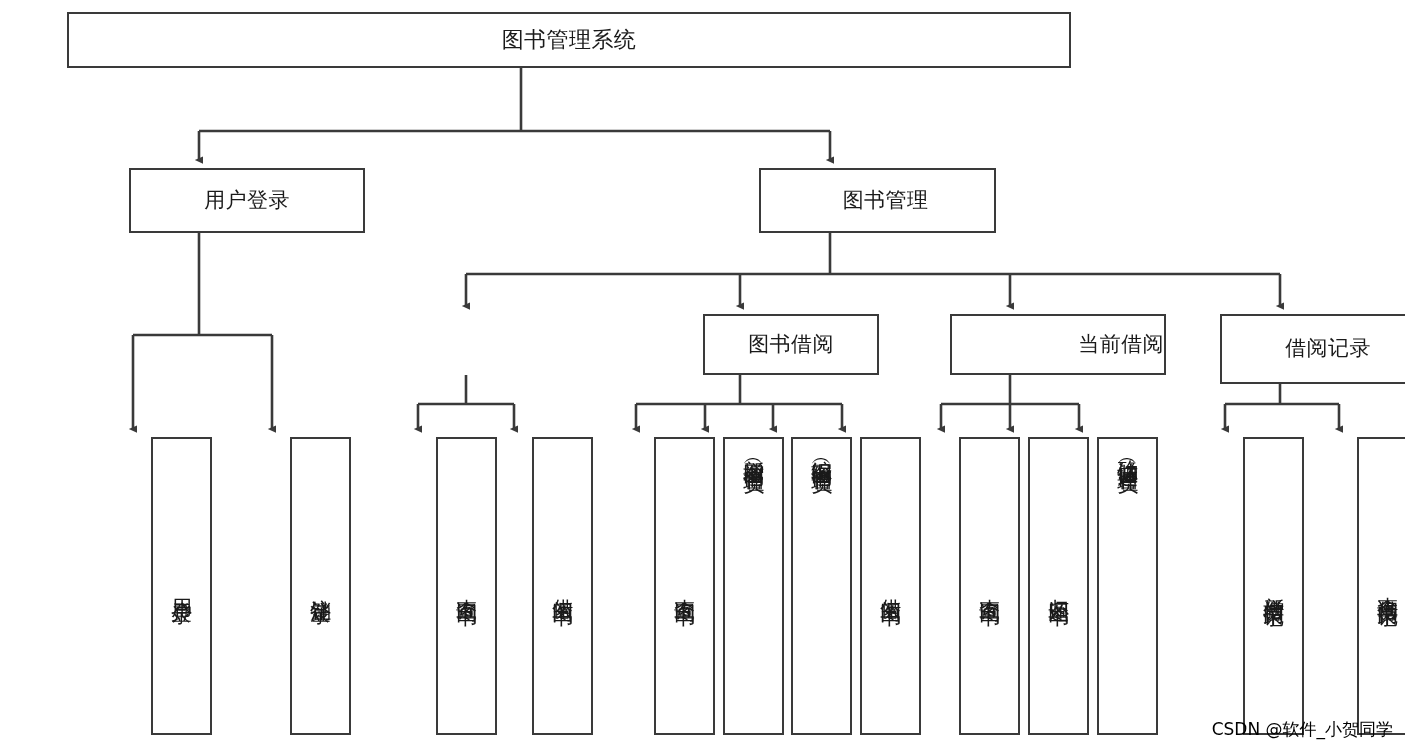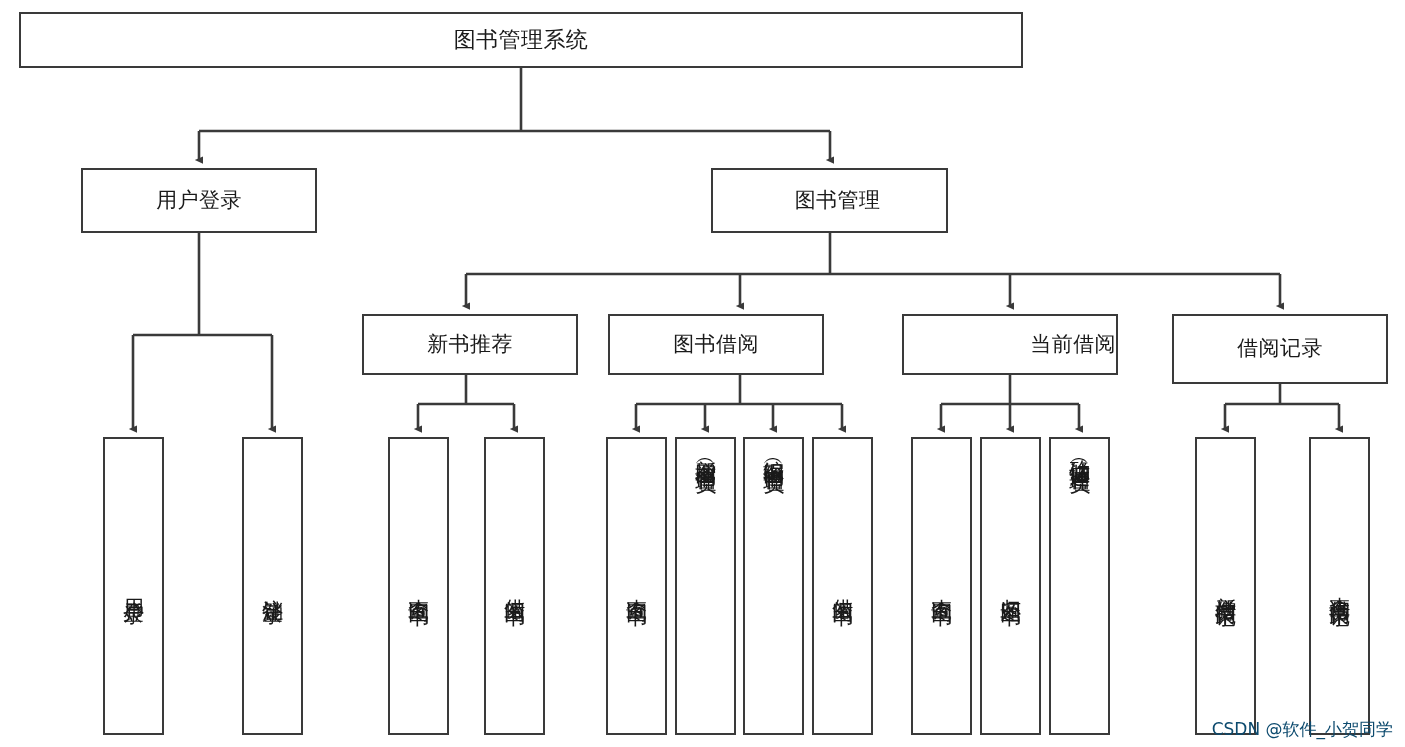--- a/index.html
+++ b/index.html
@@ -28,20 +28,21 @@
   }
   .node {
     position: absolute;
     box-sizing: border-box;
     background: #ffffff;
     border: 2px solid #3a3a3a;
     display: flex;
     align-items: center;
     justify-content: center;
     color: #1a1a1a;
+    margin-left: 48px;
   }
   .node-label {
     display: block;
     text-align: center;
     letter-spacing: 0.02em;
   }
   
   .node.h .node-label {
     font-size: 21px;
     line-height: 1.2;
@@ -67,21 +68,21 @@
   
   .node.v.centered {
     align-items: center;
     padding-top: 0;
   }
   .watermark {
     position: absolute;
     right: 12px;
     bottom: 6px;
     font-size: 17px;
-    color: #0c4a6e;
+    color: #000000;
     white-space: nowrap;
     font-family: "DejaVu Sans", "Liberation Sans", sans-serif;
   }
 </style>
 </head>
 <body>
 
 <div id="diagram-root">
 
   <svg class="edges" viewBox="0 0 1405 747" xmlns="http://www.w3.org/2000/svg">
@@ -139,25 +140,22 @@
   </div>
 
   <div class="node h" style="left:81px; top:168px; width:236px; height:65px;">
     <span class="node-label">用户登录</span>
   </div>
 
   <div class="node h" style="left:711px; top:168px; width:237px; height:65px;padding-left:16px;">
     <span class="node-label">图书管理</span>
   </div>
 
-  <div class="node h" style="left:362px; top:314px; width:216px; height:61px;">
-    <span class="node-label">新书推荐</span>
-  </div>
-
-  <div class="node h" style="left:608px; top:314px; width:216px; height:61px;">
+
+  <div class="node h" style="left:655px; top:314px; width:176px; height:61px;">
     <span class="node-label">图书借阅</span>
   </div>
 
   <div class="node h" style="left:902px; top:314px; width:216px; height:61px;justify-content:flex-end;">
     <span class="node-label">当前借阅</span>
   </div>
 
   <div class="node h" style="left:1172px; top:314px; width:216px; height:70px;">
     <span class="node-label">借阅记录</span>
   </div>

